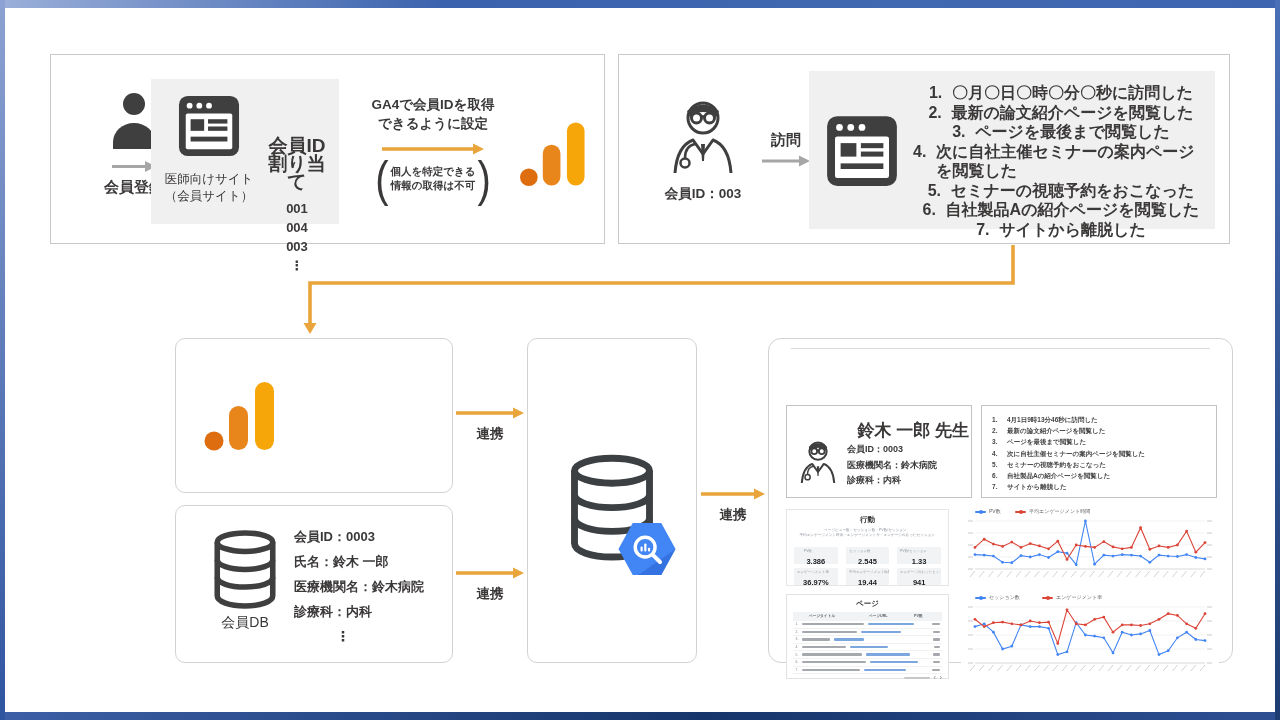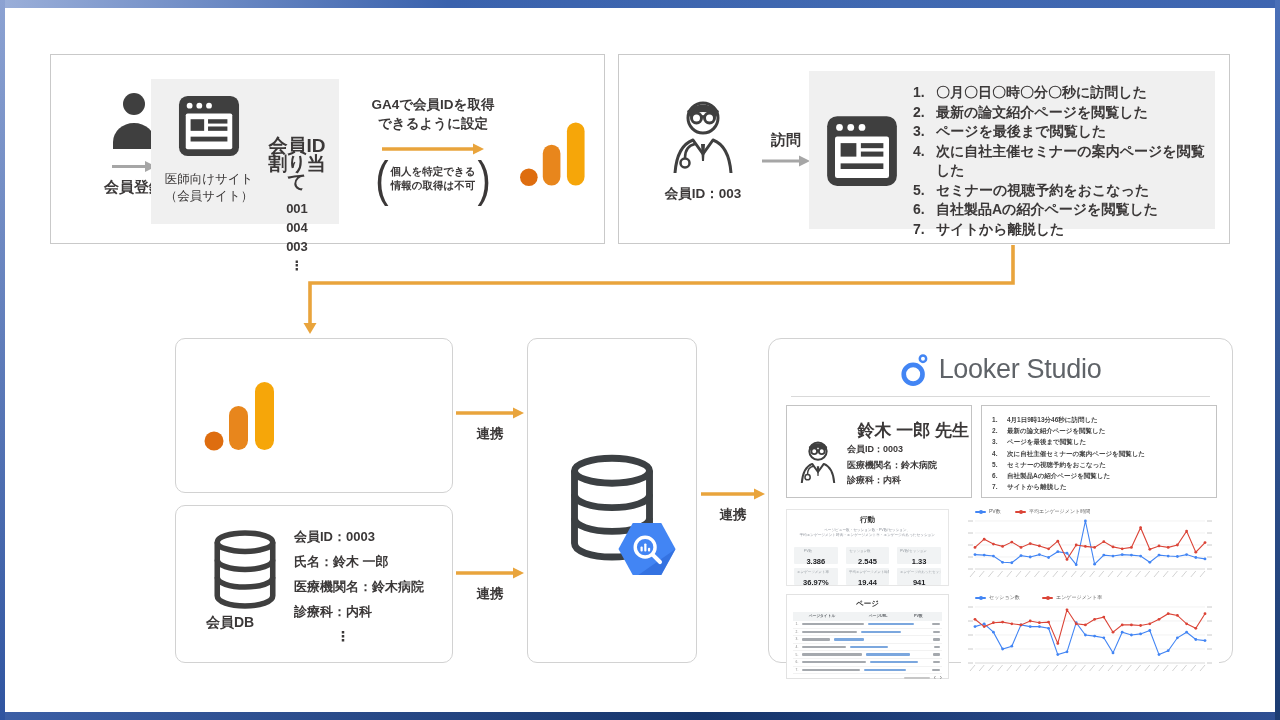--- a/index.html
+++ b/index.html
@@ -33,30 +33,30 @@
   .note-lines{font-size:10.5px;font-weight:700;line-height:14.5px;padding:0 2px;}
   .ga4-logo-1{position:absolute;right:12px;top:60px;}
 
   .doctor-col{position:absolute;left:25px;top:38px;width:118px;text-align:center;}
   .doctor-col .cap{font-size:13.5px;font-weight:700;margin-top:4px;}
   .visit-col{position:absolute;left:132px;top:76px;width:70px;text-align:center;}
   .visit-col .cap{font-size:15px;font-weight:700;margin-bottom:4px;}
   .events-panel{position:absolute;left:190px;top:16px;width:406px;height:158px;background:#F0F0F0;}
   .events-panel .web{position:absolute;left:17px;top:44px;}
   ol.ev{counter-reset:li;list-style:none;margin:0;padding:0;position:absolute;left:104px;top:12px;width:296px;}
-  ol.ev li{counter-increment:li;display:flex;font-size:14px;font-weight:700;line-height:19.5px;}
+  ol.ev li{counter-increment:li;display:flex;font-size:16px;font-weight:700;line-height:19.5px;justify-content:center;}
   ol.ev li::before{content:counter(li) ".";width:23px;flex:none;}
 
   .ga4box{left:175px;top:338px;width:278px;height:155px;}
   .ga4box .logo{position:absolute;left:22px;top:35px;}
   .ga4box .cap{position:absolute;left:115px;top:53px;width:152px;text-align:center;font-size:14.5px;font-weight:700;line-height:23px;}
 
   .dbbox{left:175px;top:505px;width:278px;height:158px;}
   .dbbox .cyl{position:absolute;left:32px;top:22px;}
-  .dbbox .cap{position:absolute;left:30px;top:108px;width:78px;font-size:14px;font-weight:700;}
+  .dbbox .cap{position:absolute;left:30px;top:108px;width:78px;text-align:center;font-size:14px;font-weight:400;}
   .dbbox .fields{position:absolute;left:118px;top:18px;font-size:13px;font-weight:700;line-height:25px;}
   .dbbox .dots{position:absolute;left:160px;top:122px;font-size:14px;font-weight:700;}
 
   .bqbox{left:527px;top:338px;width:170px;height:325px;}
   .bq-title{position:absolute;left:0;top:62px;width:100%;text-align:center;font-size:27px;font-weight:500;letter-spacing:-.5px;color:#3C4043;}
   .bq-icon{position:absolute;left:34px;top:112px;width:108px;height:120px;}
   .bq-icon .hex{position:absolute;right:-8px;bottom:-6px;}
 
   .lookerbox{left:768px;top:338px;width:465px;height:325px;border-radius:13px;}
   .lk-head{display:flex;align-items:center;justify-content:center;gap:9px;padding-top:13px;}
@@ -292,27 +292,20 @@
         <circle cx="47" cy="41" r="16" fill="none" stroke="#fff" stroke-width="5.5"></circle>
         <rect x="39.5" y="40" width="3.6" height="8" rx="1.5" fill="#fff"></rect>
         <rect x="45.5" y="35" width="3.6" height="13" rx="1.5" fill="#fff"></rect>
         <rect x="51.5" y="42" width="3.6" height="6" rx="1.5" fill="#fff"></rect>
         <line x1="59" y1="53" x2="71" y2="65" stroke="#fff" stroke-width="6.5" stroke-linecap="round"></line>
       </svg>
     </div>
   </section>
 
   <section class="rbox lookerbox">
-    <div class="lk-head">
-      <svg width="30" height="35" viewBox="0 0 32 36">
-        <circle cx="14" cy="23" r="10" fill="none" stroke="#4285F4" stroke-width="5"></circle>
-        <circle cx="24.5" cy="6.5" r="3.4" fill="none" stroke="#4285F4" stroke-width="2.6"></circle>
-      </svg>
-      <span class="lk-title">Looker Studio</span>
-    </div>
     <div class="lk-div"></div>
 
     <div class="lk-card lk-profile">
       <svg class="doc" width="44" height="50" viewBox="0 0 76 84">
         <circle cx="38" cy="25" r="15" fill="none" stroke="#3F3F3F" stroke-width="3.4"></circle>
         <path d="M22 18 Q38 5 54 18 L51 24 Q38 14 25 24 Z" fill="#3F3F3F"></path>
         <circle cx="31.5" cy="25" r="5" fill="none" stroke="#3F3F3F" stroke-width="3.2"></circle>
         <circle cx="44.5" cy="25" r="5" fill="none" stroke="#3F3F3F" stroke-width="3.2"></circle>
         <line x1="36.5" y1="23.5" x2="39.5" y2="23.5" stroke="#3F3F3F" stroke-width="2.6"></line>
         <path d="M10 80 Q12 53 28 47 L38 61 L48 47 Q64 53 66 80" fill="none" stroke="#3F3F3F" stroke-width="3.4" stroke-linejoin="round"></path>

